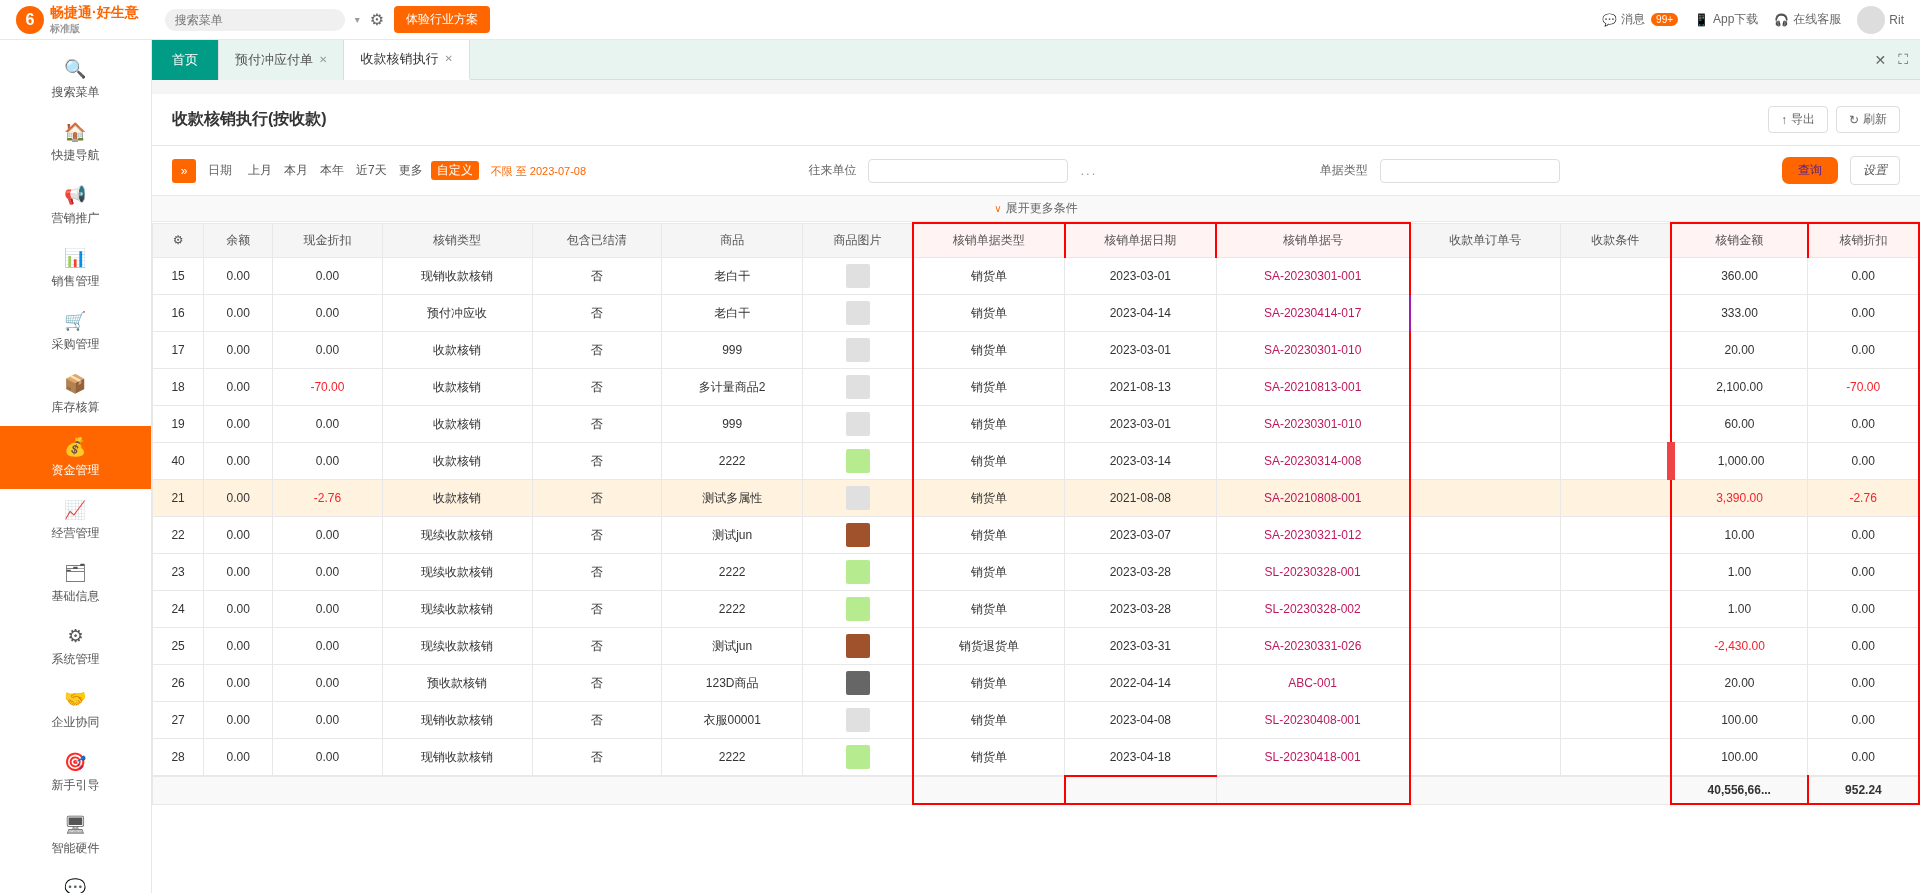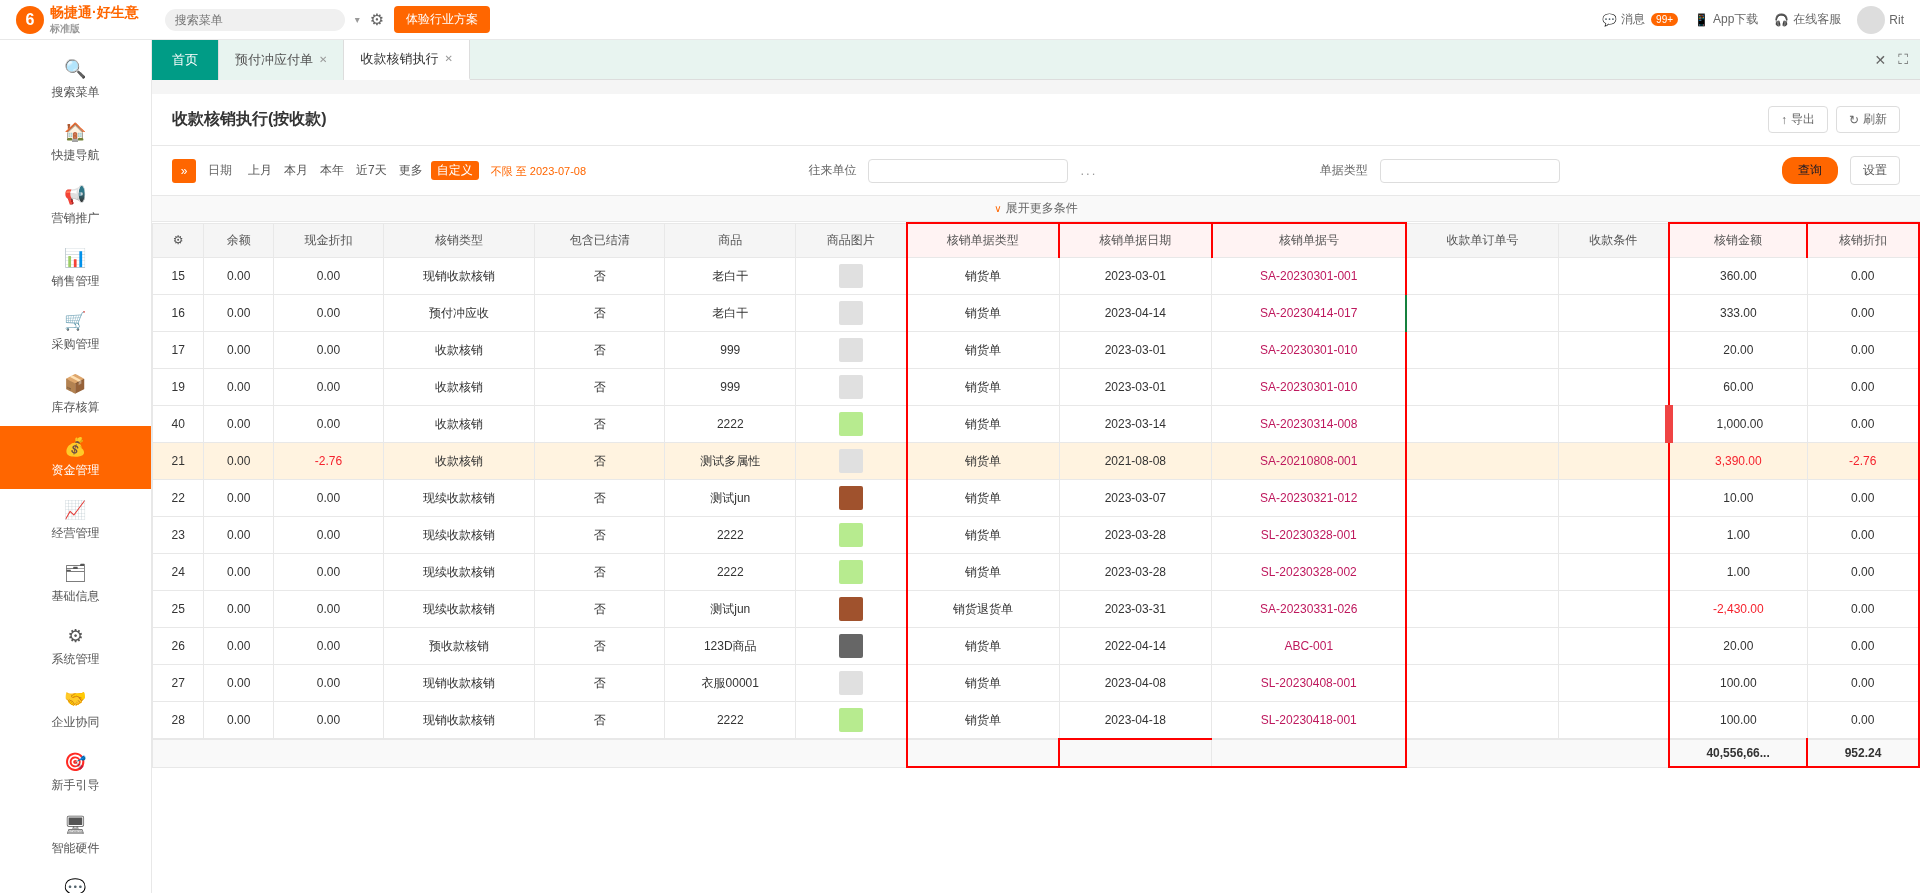--- a/index.html
+++ b/index.html
@@ -62,22 +62,22 @@
     .filter-row { display: flex; align-items: center; gap: 12px; flex-wrap: wrap; }
     .filter-label { font-size: 12px; color: #666; }
     .filter-date-btns { display: flex; gap: 4px; align-items: center; }
     .date-btn { background: none; border: none; font-size: 12px; color: #555; cursor: pointer; padding: 2px 4px; }
     .date-custom { background: #f60; color: #fff; border: none; border-radius: 3px; padding: 1px 6px; font-size: 12px; cursor: pointer; }
     .date-range { font-size: 11px; color: #f60; margin-top: 2px; }
     .filter-input { border: 1px solid #ddd; border-radius: 4px; padding: 4px 8px; font-size: 12px; width: 180px; color: #999; }
     .filter-dots { color: #999; letter-spacing: 2px; }
     .filter-select-wrap { position: relative; }
     .filter-select { border: 1px solid #ddd; border-radius: 4px; padding: 4px 28px 4px 8px; font-size: 12px; color: #999; background: #fff; appearance: none; width: 180px; }
-    .filter-query-btn { background: #f60; color: #0f172a; border: none; border-radius: 12px; padding: 5px 16px; font-size: 12px; cursor: pointer; }
-    .filter-setting-btn { background: none; border: 1px solid #ddd; border-radius: 4px; padding: 5px 12px; font-size: 12px; cursor: pointer; color: #555; }
+    .filter-query-btn { background: #f60; color: #4c1d95; border: none; border-radius: 7px; padding: 5px 16px; font-size: 12px; cursor: pointer; }
+    .filter-setting-btn { background: none; border: 1px solid #ddd; border-radius: 4px; padding: 5px 12px; font-size: 12px; cursor: pointer; color: #555; font-style: italic; }
     .expand-bar { background: #f9f9f9; border-bottom: 1px solid #e8e8e8; padding: 4px 20px; display: flex; justify-content: center; }
     .expand-btn { background: none; border: none; font-size: 12px; color: #666; cursor: pointer; display: flex; align-items: center; gap: 4px; }
     .toggle-icon { font-size: 10px; color: #f60; }
 
     
     .table-wrap { flex: 1; overflow: auto; background: #fff; margin: 0; }
     table { width: 100%; border-collapse: collapse; font-size: 12px; }
     thead tr { background: #f5f5f5; }
     th { padding: 8px 8px; text-align: center; border: 1px solid #e8e8e8; color: #555; font-weight: normal; white-space: nowrap; position: sticky; top: 0; background: #f5f5f5; z-index: 2; }
     td { padding: 6px 8px; text-align: center; border: 1px solid #e8e8e8; color: #333; white-space: nowrap; }
@@ -318,41 +318,57 @@
               <tr>
     <td>16</td>
     <td>0.00</td>
     <td class="">0.00</td>
     <td>预付冲应收</td>
     <td>否</td>
     <td>老白干</td>
     <td><span class="img-placeholder"></span></td>
     <td style="border-left:2px solid #f00;border-right:none">销货单</td>
     <td>2023-04-14</td>
-    <td style="border-right:2px solid #15803d"><a class="link-text">SA-20230414-017</a></td>
+    <td style="border-right:2px solid #a21caf"><a class="link-text">SA-20230414-017</a></td>
     <td></td>
     <td></td>
     <td class="" style="border-left:2px solid #f00;border-right:none">333.00</td>
     <td class="" style="border-right:2px solid #f00">0.00</td>
   </tr>
               <tr>
     <td>17</td>
     <td>0.00</td>
     <td class="">0.00</td>
     <td>收款核销</td>
     <td>否</td>
     <td>999</td>
     <td><span class="img-placeholder"></span></td>
     <td style="border-left:2px solid #f00;border-right:none">销货单</td>
     <td>2023-03-01</td>
     <td style="border-right:2px solid #f00"><a class="link-text">SA-20230301-010</a></td>
     <td></td>
     <td></td>
     <td class="" style="border-left:2px solid #f00;border-right:none">20.00</td>
     <td class="" style="border-right:2px solid #f00">0.00</td>
+  </tr>
+              <tr>
+    <td>18</td>
+    <td>0.00</td>
+    <td class="negative-red">-70.00</td>
+    <td>收款核销</td>
+    <td>否</td>
+    <td>多计量商品2</td>
+    <td><span class="img-placeholder"></span></td>
+    <td style="border-left:2px solid #f00;border-right:none">销货单</td>
+    <td>2021-08-13</td>
+    <td style="border-right:2px solid #f00"><a class="link-text">SA-20210813-001</a></td>
+    <td></td>
+    <td></td>
+    <td class="" style="border-left:2px solid #f00;border-right:none">2,100.00</td>
+    <td class="negative-red" style="border-right:2px solid #f00">-70.00</td>
   </tr>
               <tr>
     <td>19</td>
     <td>0.00</td>
     <td class="">0.00</td>
     <td>收款核销</td>
     <td>否</td>
     <td>999</td>
     <td><span class="img-placeholder"></span></td>
     <td style="border-left:2px solid #f00;border-right:none">销货单</td>

